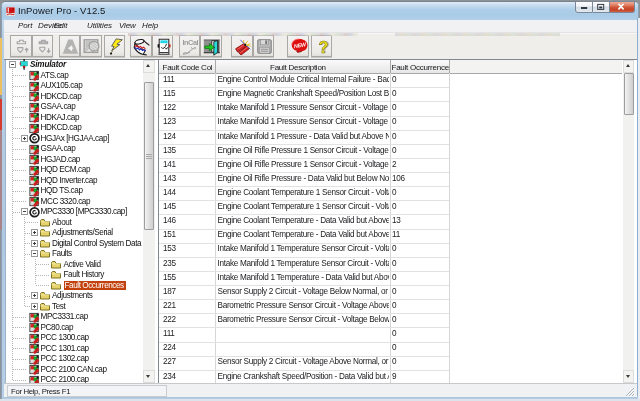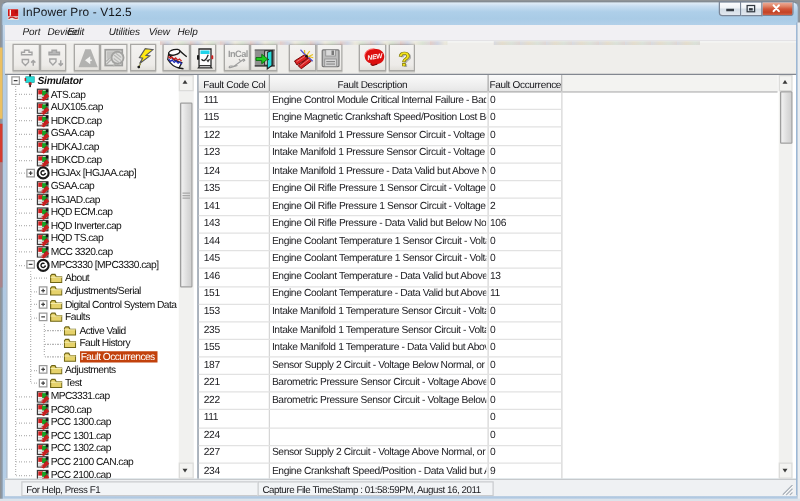--- a/index.html
+++ b/index.html
@@ -635,25 +635,22 @@
 <div class="tcell" style="left:163px;top:371.5px;width:48px">234</div>
 <div class="tcell" style="left:217.5px;top:371.5px;width:171px">Engine Crankshaft Speed/Position - Data Valid but Ab</div>
 <div class="tcell" style="left:392px;top:371.5px;width:50px">9</div>
 <div class="sb abs" style="left:623px;top:60px;width:11px;height:323px"></div>
 <div class="abs" style="left:623px;top:60px;width:11px;height:13px;background:#f3f3f1;border:1px solid #dcdcda;box-sizing:border-box"></div>
 <div class="abs" style="left:623px;top:370px;width:11px;height:13px;background:#f3f3f1;border:1px solid #dcdcda;box-sizing:border-box"></div>
 <div class="arr abs" style="left:626.0px;top:63.5px;border-left:2.5px solid transparent;border-right:2.5px solid transparent;border-bottom:3.5px solid #3a3a3a"></div>
 <div class="arr abs" style="left:626.0px;top:374.5px;border-left:2.5px solid transparent;border-right:2.5px solid transparent;border-top:3.5px solid #3a3a3a"></div>
 <div class="sbthumb abs" style="left:623.5px;top:73px;width:10px;height:42px"></div>
 <div id="statusbar" class="abs">
- <div class="seg" style="left:13px;width:196px">
+ <div class="seg" style="left:3px;width:160px">
       <span>For Help, Press F1</span>
-    </div>
- <div class="seg" style="left:202px;width:189px">
-      <span>Capture File TimeStamp : 01:58:59PM, August 16, 2011</span>
     </div>
 </div>
 <div id="bottomborder" class="abs"></div>
 <svg class="abs" style="left:626px;top:388px" width="9" height="9" viewBox="0 0 9 9">
 <path d="M8 0 L0 8 M8 3 L3 8 M8 6 L6 8" stroke="#aab2ba" stroke-width="1"></path>
 <path d="M8.6 0.6 L0.6 8.6 M8.6 3.6 L3.6 8.6 M8.6 6.6 L6.6 8.6" stroke="#fdfdfd" stroke-width="0.7"></path>
 </svg>
 <div class="abs" style="left:0;top:130px;width:2px;height:100px;background:#a8838a"></div>
 <div class="abs" style="left:636.5px;top:18px;width:1.5px;height:378px;background:#8fadcf"></div>
 <div class="abs" style="left:638px;top:18px;width:2px;height:383px;background:#e9edf1"></div>

